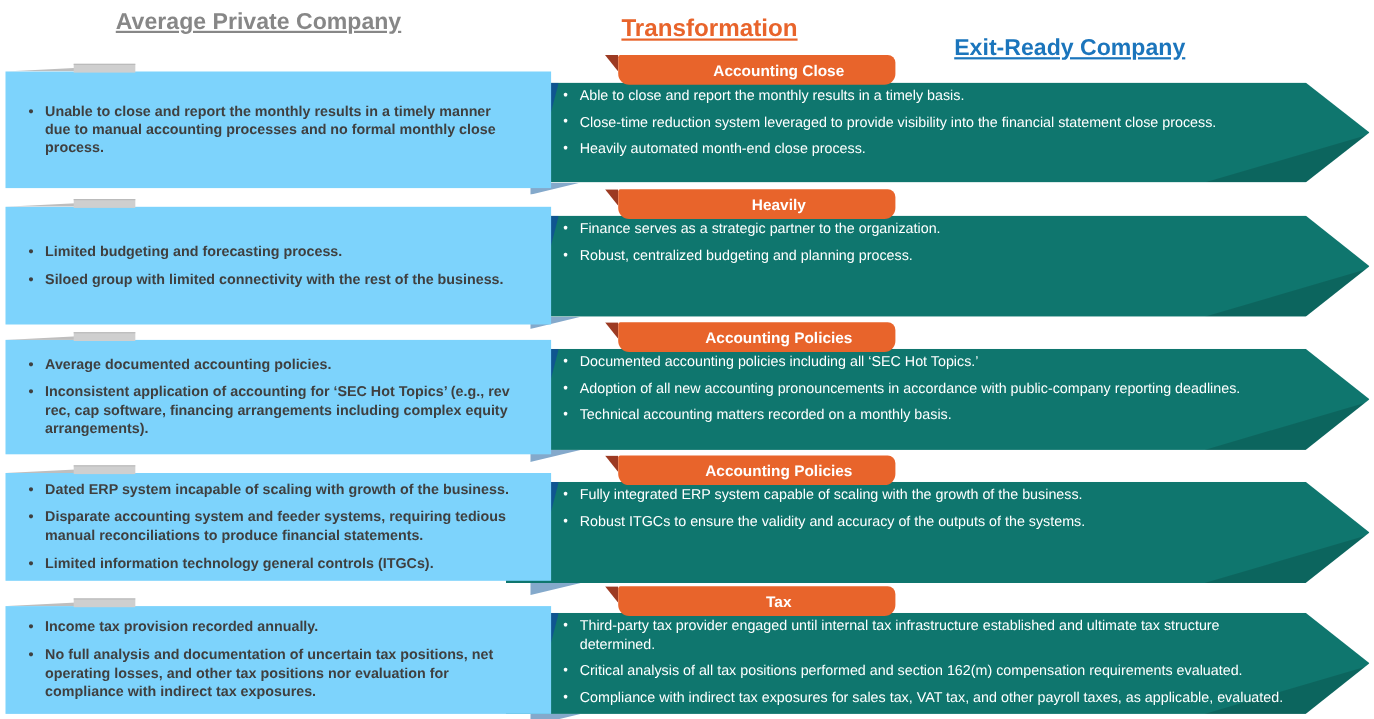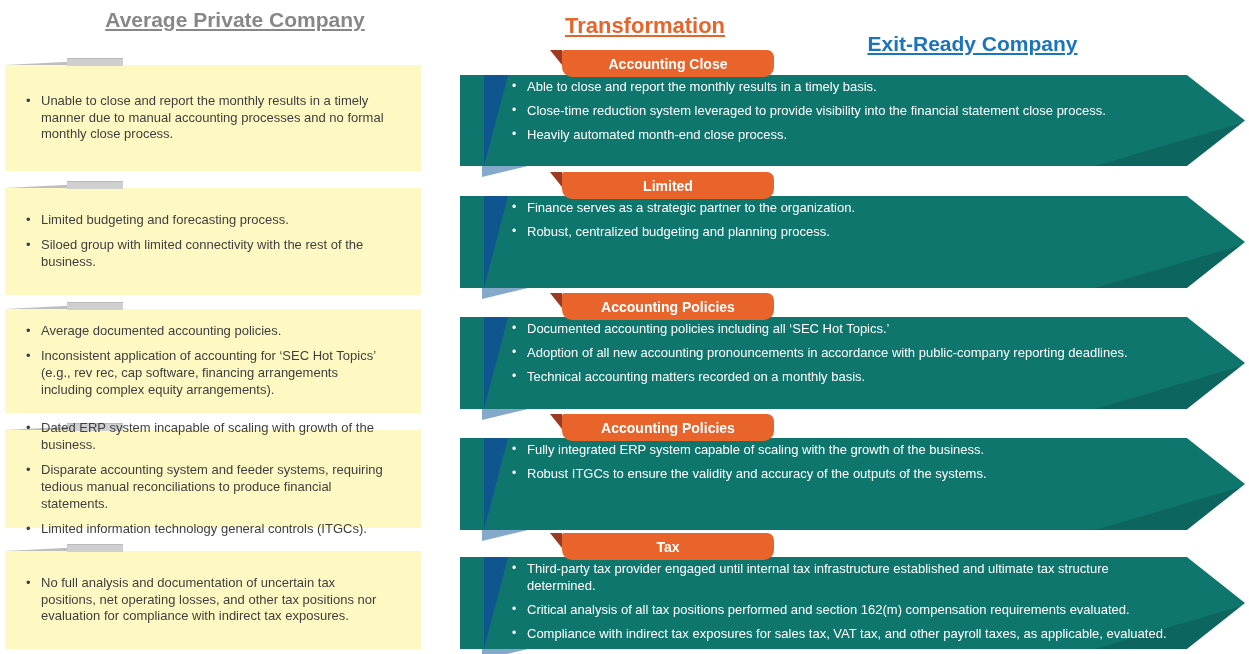--- a/index.html
+++ b/index.html
@@ -10,22 +10,22 @@
   .hdr{position:absolute;font-weight:bold;text-align:center;white-space:nowrap;text-decoration:underline;}
   .hdr-left{left:55px;top:8px;width:360px;font-size:21px;color:#878787;}
   .hdr-mid{left:545px;top:13px;width:200px;font-size:22px;color:#E8642B;}
   .hdr-right{left:845px;top:8px;width:255px;font-size:21px;color:#1B75BC;margin-top:24px;}
 
   
   .row{position:absolute;left:0;width:1249px;height:125px;}
   .r1{top:50px}.r2{top:172px}.r3{top:293px}.r4{top:414px}.r5{top:533px}
 
   
-  .gray-box{position:absolute;left:5px;top:16px;width:416px;height:104px;
-    background:#fef9c3;z-index:3;display:flex;align-items:center;}
+  .gray-box{position:absolute;left:5px;top:16px;width:496px;height:104px;
+    background:#7dd3fc;z-index:3;display:flex;align-items:center;font-weight:bold;}
   .r1 .gray-box{top:15px;height:106px}
   .r2 .gray-box{height:107px}
   .r4 .gray-box{height:98px}
   .r5 .gray-box{top:18px;height:98px}
   .gray-sliver{position:absolute;top:-6px;left:0;width:118px;height:6px;
     background:#BEBEBE;clip-path:polygon(0 100%, 100% 0, 100% 100%);}
   .gray-tab{position:absolute;top:-7px;left:62px;width:56px;height:7px;
     background:#CFCFCF;border-top:1px solid #B9B9B9;}
   .gray-bullets{list-style:none;margin:0;padding:0 30px 0 20px;display:flex;
     flex-direction:column;gap:8px;color:#3F3F3F;font-size:13px;line-height:1.3;}
@@ -45,21 +45,21 @@
   .arrow-fold{position:absolute;left:22px;top:100%;width:46px;height:11px;
     background:#84A9CB;clip-path:polygon(0 0, 100% 0, 0 100%);}
   .arrow-bullets{list-style:none;margin:0;padding:4px 65px 0 50px;display:flex;
     flex-direction:column;gap:7px;color:#ffffff;font-size:13px;line-height:1.3;z-index:2;}
   .arrow-bullets li{position:relative;padding-left:17px;}
   .arrow-bullets li::before{content:"\2022";position:absolute;left:2px;top:0;font-size:12px;}
 
   
   .banner{position:absolute;left:562px;top:0;width:212px;height:27px;background:#E8642B;
     border-radius:2px 7px 10px 10px;z-index:4;display:flex;align-items:center;
-    justify-content:center;color:#ffffff;font-weight:bold;font-size:14px;}
+    justify-content:center;color:#ffffff;font-weight:bold;font-size:14px;padding-left:40px;}
   .banner-fold{position:absolute;left:-12px;top:0;width:12px;height:15px;
     background:#9C3A22;clip-path:polygon(0 0, 100% 0, 100% 100%);}
 </style>
 </head>
 <body>
 
 <div class="canvas">
 
   <div class="hdr hdr-left">Average Private Company</div>
   <div class="hdr hdr-mid">Transformation</div>
@@ -98,21 +98,21 @@
         <div class="arrow-tip-shade"></div>
         <ul class="arrow-bullets">
           <li>Finance serves as a strategic partner to the organization.</li>
           <li>Robust, centralized budgeting and planning process.</li>
         </ul>
       </div>
       <div class="arrow-fold"></div>
     </div>
     <div class="banner">
       <div class="banner-fold"></div>
-      <span>Limited</span>
+      <span>Heavily</span>
     </div>
     <div class="gray-box">
       <div class="gray-sliver"></div>
       <div class="gray-tab"></div>
       <ul class="gray-bullets">
         <li>Limited budgeting and forecasting process.</li>
         <li>Siloed group with limited connectivity with the rest of the business.</li>
       </ul>
     </div>
   </div>
@@ -185,18 +185,19 @@
       <div class="arrow-fold"></div>
     </div>
     <div class="banner">
       <div class="banner-fold"></div>
       <span>Tax</span>
     </div>
     <div class="gray-box">
       <div class="gray-sliver"></div>
       <div class="gray-tab"></div>
       <ul class="gray-bullets">
+        <li>Income tax provision recorded annually.</li>
         <li>No full analysis and documentation of uncertain tax positions, net operating losses, and other tax positions nor evaluation for compliance with indirect tax exposures.</li>
       </ul>
     </div>
   </div>
 
 </div>
 
 </body></html>

